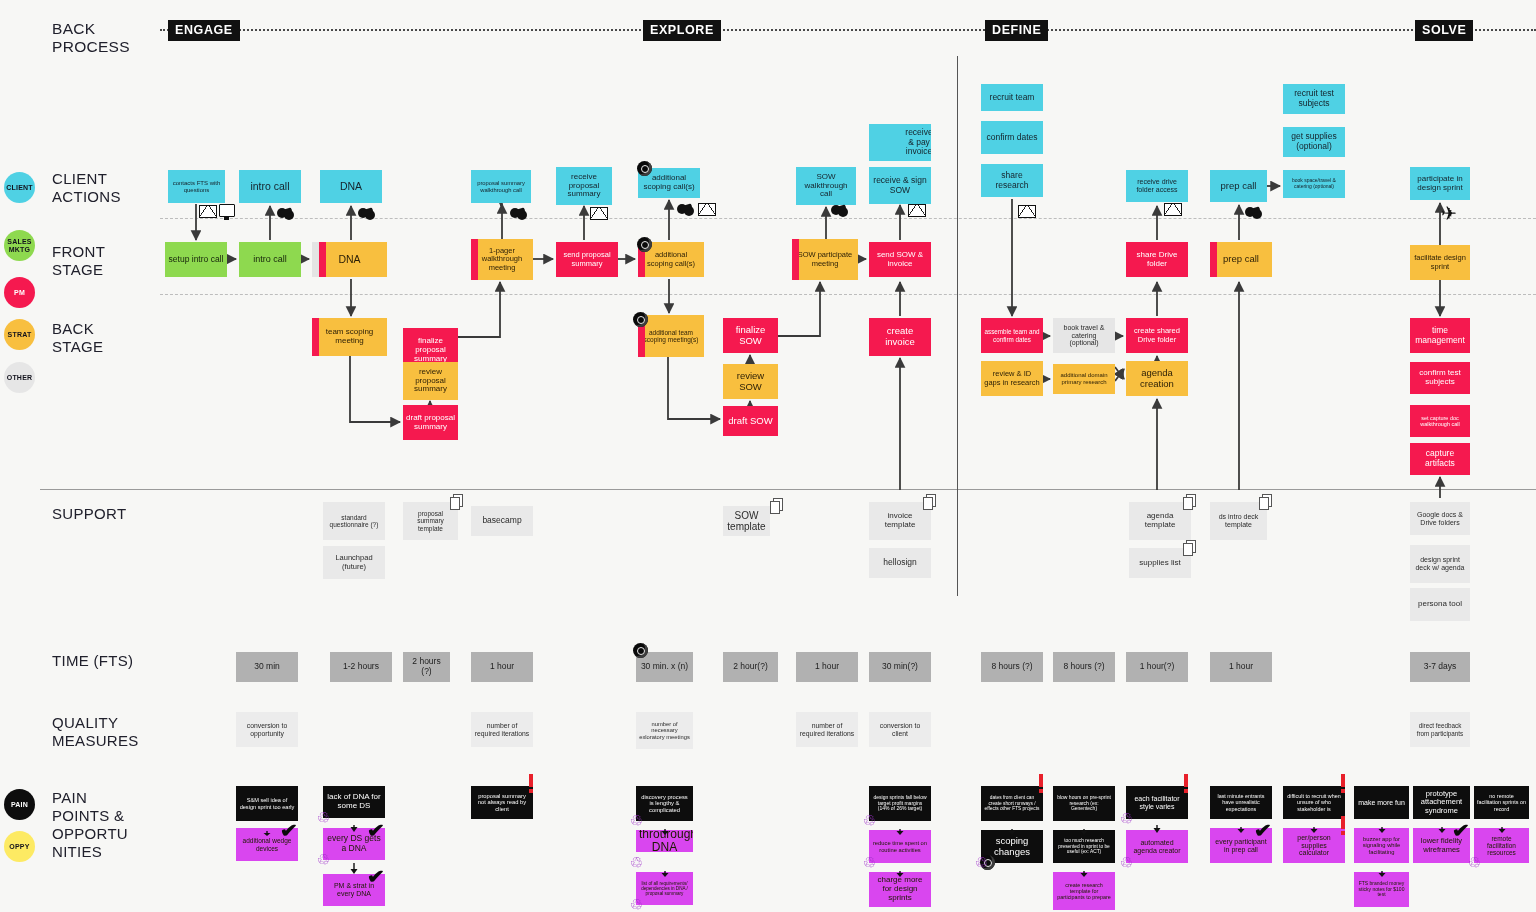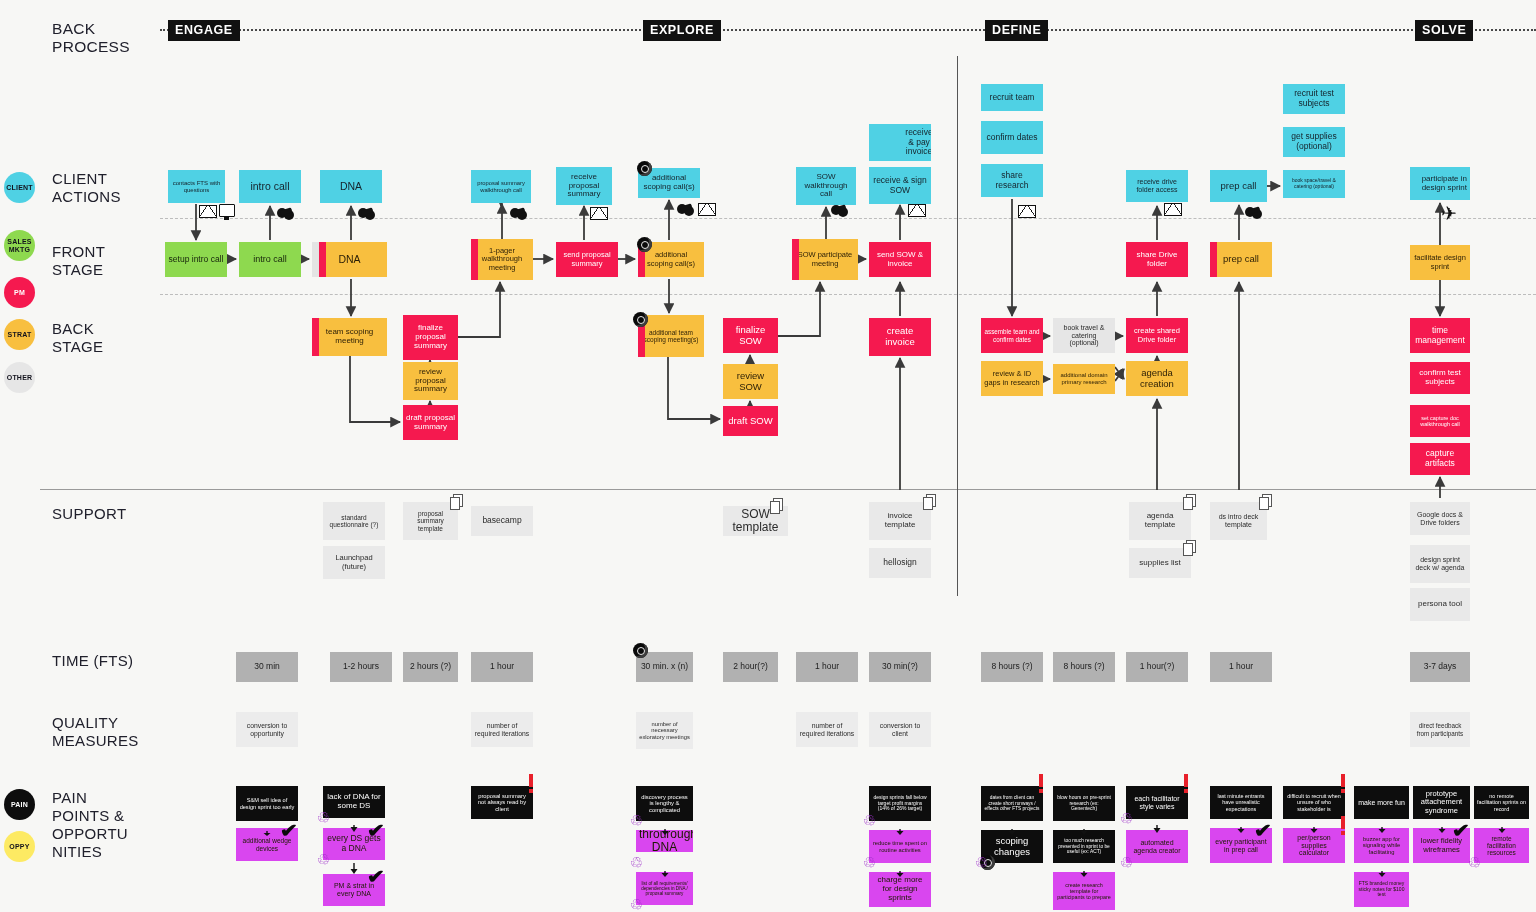--- a/index.html
+++ b/index.html
@@ -249,21 +249,21 @@
     <div class="box b-client" style="left:1283px;top:84px;width:62px;height:30px;font-size:8.5px;">
       <span style="display:block;width:100%;">recruit test subjects</span>
     </div>
     <div class="box b-client" style="left:1283px;top:127px;width:62px;height:30px;font-size:8.5px;">
       <span style="display:block;width:100%;">get supplies (optional)</span>
     </div>
     <div class="box b-client" style="left:1283px;top:170px;width:62px;height:28px;font-size:5px;">
       <span style="display:block;width:100%;">book space/travel &amp; catering (optional)</span>
     </div>
     <div class="box b-client" style="left:1410px;top:167px;width:60px;height:33px;font-size:8px;">
-      <span style="display:block;width:100%;text-align:right;">participate in design sprint</span>
+      <span style="display:block;width:100%;">participate in design sprint</span>
     </div>
     <div class="box b-sales" style="left:165px;top:242px;width:62px;height:35px;font-size:8.5px;">
       <span style="display:block;width:100%;">setup intro call</span>
     </div>
     <div class="box b-sales" style="left:239px;top:242px;width:62px;height:35px;font-size:9px;">
       <span style="display:block;width:100%;">intro call</span>
     </div>
     <div class="box b-strat" style="left:312px;top:242px;width:75px;height:35px;font-size:10.5px;">
       <span style="display:block;width:100%;">DNA</span>
       <div class="strip strip-gray" style="width:14px;"></div>
@@ -294,21 +294,21 @@
       <span style="display:block;width:100%;">prep call</span>
       <div class="strip strip-pm"></div>
     </div>
     <div class="box b-strat" style="left:1410px;top:245px;width:60px;height:35px;font-size:7.5px;">
       <span style="display:block;width:100%;">facilitate design sprint</span>
     </div>
     <div class="box b-strat" style="left:312px;top:318px;width:75px;height:38px;font-size:8px;">
       <span style="display:block;width:100%;">team scoping meeting</span>
       <div class="strip strip-pm"></div>
     </div>
-    <div class="box b-pm" style="left:403px;top:315px;width:55px;height:45px;font-size:8px;">
+    <div class="box b-pm" style="left:403px;top:328px;width:55px;height:45px;font-size:8px;">
       <span style="display:block;width:100%;">finalize proposal summary</span>
     </div>
     <div class="box b-strat" style="left:403px;top:362px;width:55px;height:38px;font-size:8px;">
       <span style="display:block;width:100%;">review proposal summary</span>
     </div>
     <div class="box b-pm" style="left:403px;top:405px;width:55px;height:35px;font-size:8px;">
       <span style="display:block;width:100%;">draft proposal summary</span>
     </div>
     <div class="box b-strat" style="left:638px;top:315px;width:66px;height:42px;font-size:6.5px;">
       <span style="display:block;width:100%;">additional team scoping meeting(s)</span>
@@ -365,21 +365,21 @@
     <div class="box b-support" style="left:403px;top:502px;width:55px;height:38px;font-size:6.5px;">
       <span style="display:block;width:100%;">proposal summary template</span>
     </div>
     <div class="glyph docicon" style="left:450px;top:494px;">
       <i></i>
       <i></i>
     </div>
     <div class="box b-support" style="left:471px;top:506px;width:62px;height:30px;font-size:8.5px;">
       <span style="display:block;width:100%;">basecamp</span>
     </div>
-    <div class="box b-support" style="left:723px;top:506px;width:65px;height:30px;font-size:12px;">
+    <div class="box b-support" style="left:723px;top:506px;width:47px;height:30px;font-size:10px;">
       <span style="display:block;width:100%;">SOW template</span>
     </div>
     <div class="glyph docicon" style="left:770px;top:498px;">
       <i></i>
       <i></i>
     </div>
     <div class="box b-support" style="left:869px;top:502px;width:62px;height:38px;font-size:8px;">
       <span style="display:block;width:100%;">invoice template</span>
     </div>
     <div class="glyph docicon" style="left:923px;top:494px;">
@@ -418,21 +418,21 @@
     </div>
     <div class="box b-support" style="left:1410px;top:588px;width:60px;height:33px;font-size:8px;">
       <span style="display:block;width:100%;">persona tool</span>
     </div>
     <div class="box b-time" style="left:236px;top:652px;width:62px;height:30px;font-size:8.5px;">
       <span style="display:block;width:100%;">30 min</span>
     </div>
     <div class="box b-time" style="left:330px;top:652px;width:62px;height:30px;font-size:8.5px;">
       <span style="display:block;width:100%;">1-2 hours</span>
     </div>
-    <div class="box b-time" style="left:403px;top:652px;width:55px;height:30px;font-size:8.5px;">
+    <div class="box b-time" style="left:403px;top:652px;width:47px;height:30px;font-size:8.5px;">
       <span style="display:block;width:100%;">2 hours (?)</span>
     </div>
     <div class="box b-time" style="left:471px;top:652px;width:62px;height:30px;font-size:8.5px;">
       <span style="display:block;width:100%;">1 hour</span>
     </div>
     <div class="box b-time" style="left:636px;top:652px;width:57px;height:30px;font-size:8.5px;">
       <span style="display:block;width:100%;">30 min. x (n)</span>
     </div>
     <div class="box b-time" style="left:723px;top:652px;width:55px;height:30px;font-size:8.5px;">
       <span style="display:block;width:100%;">2 hour(?)</span>

